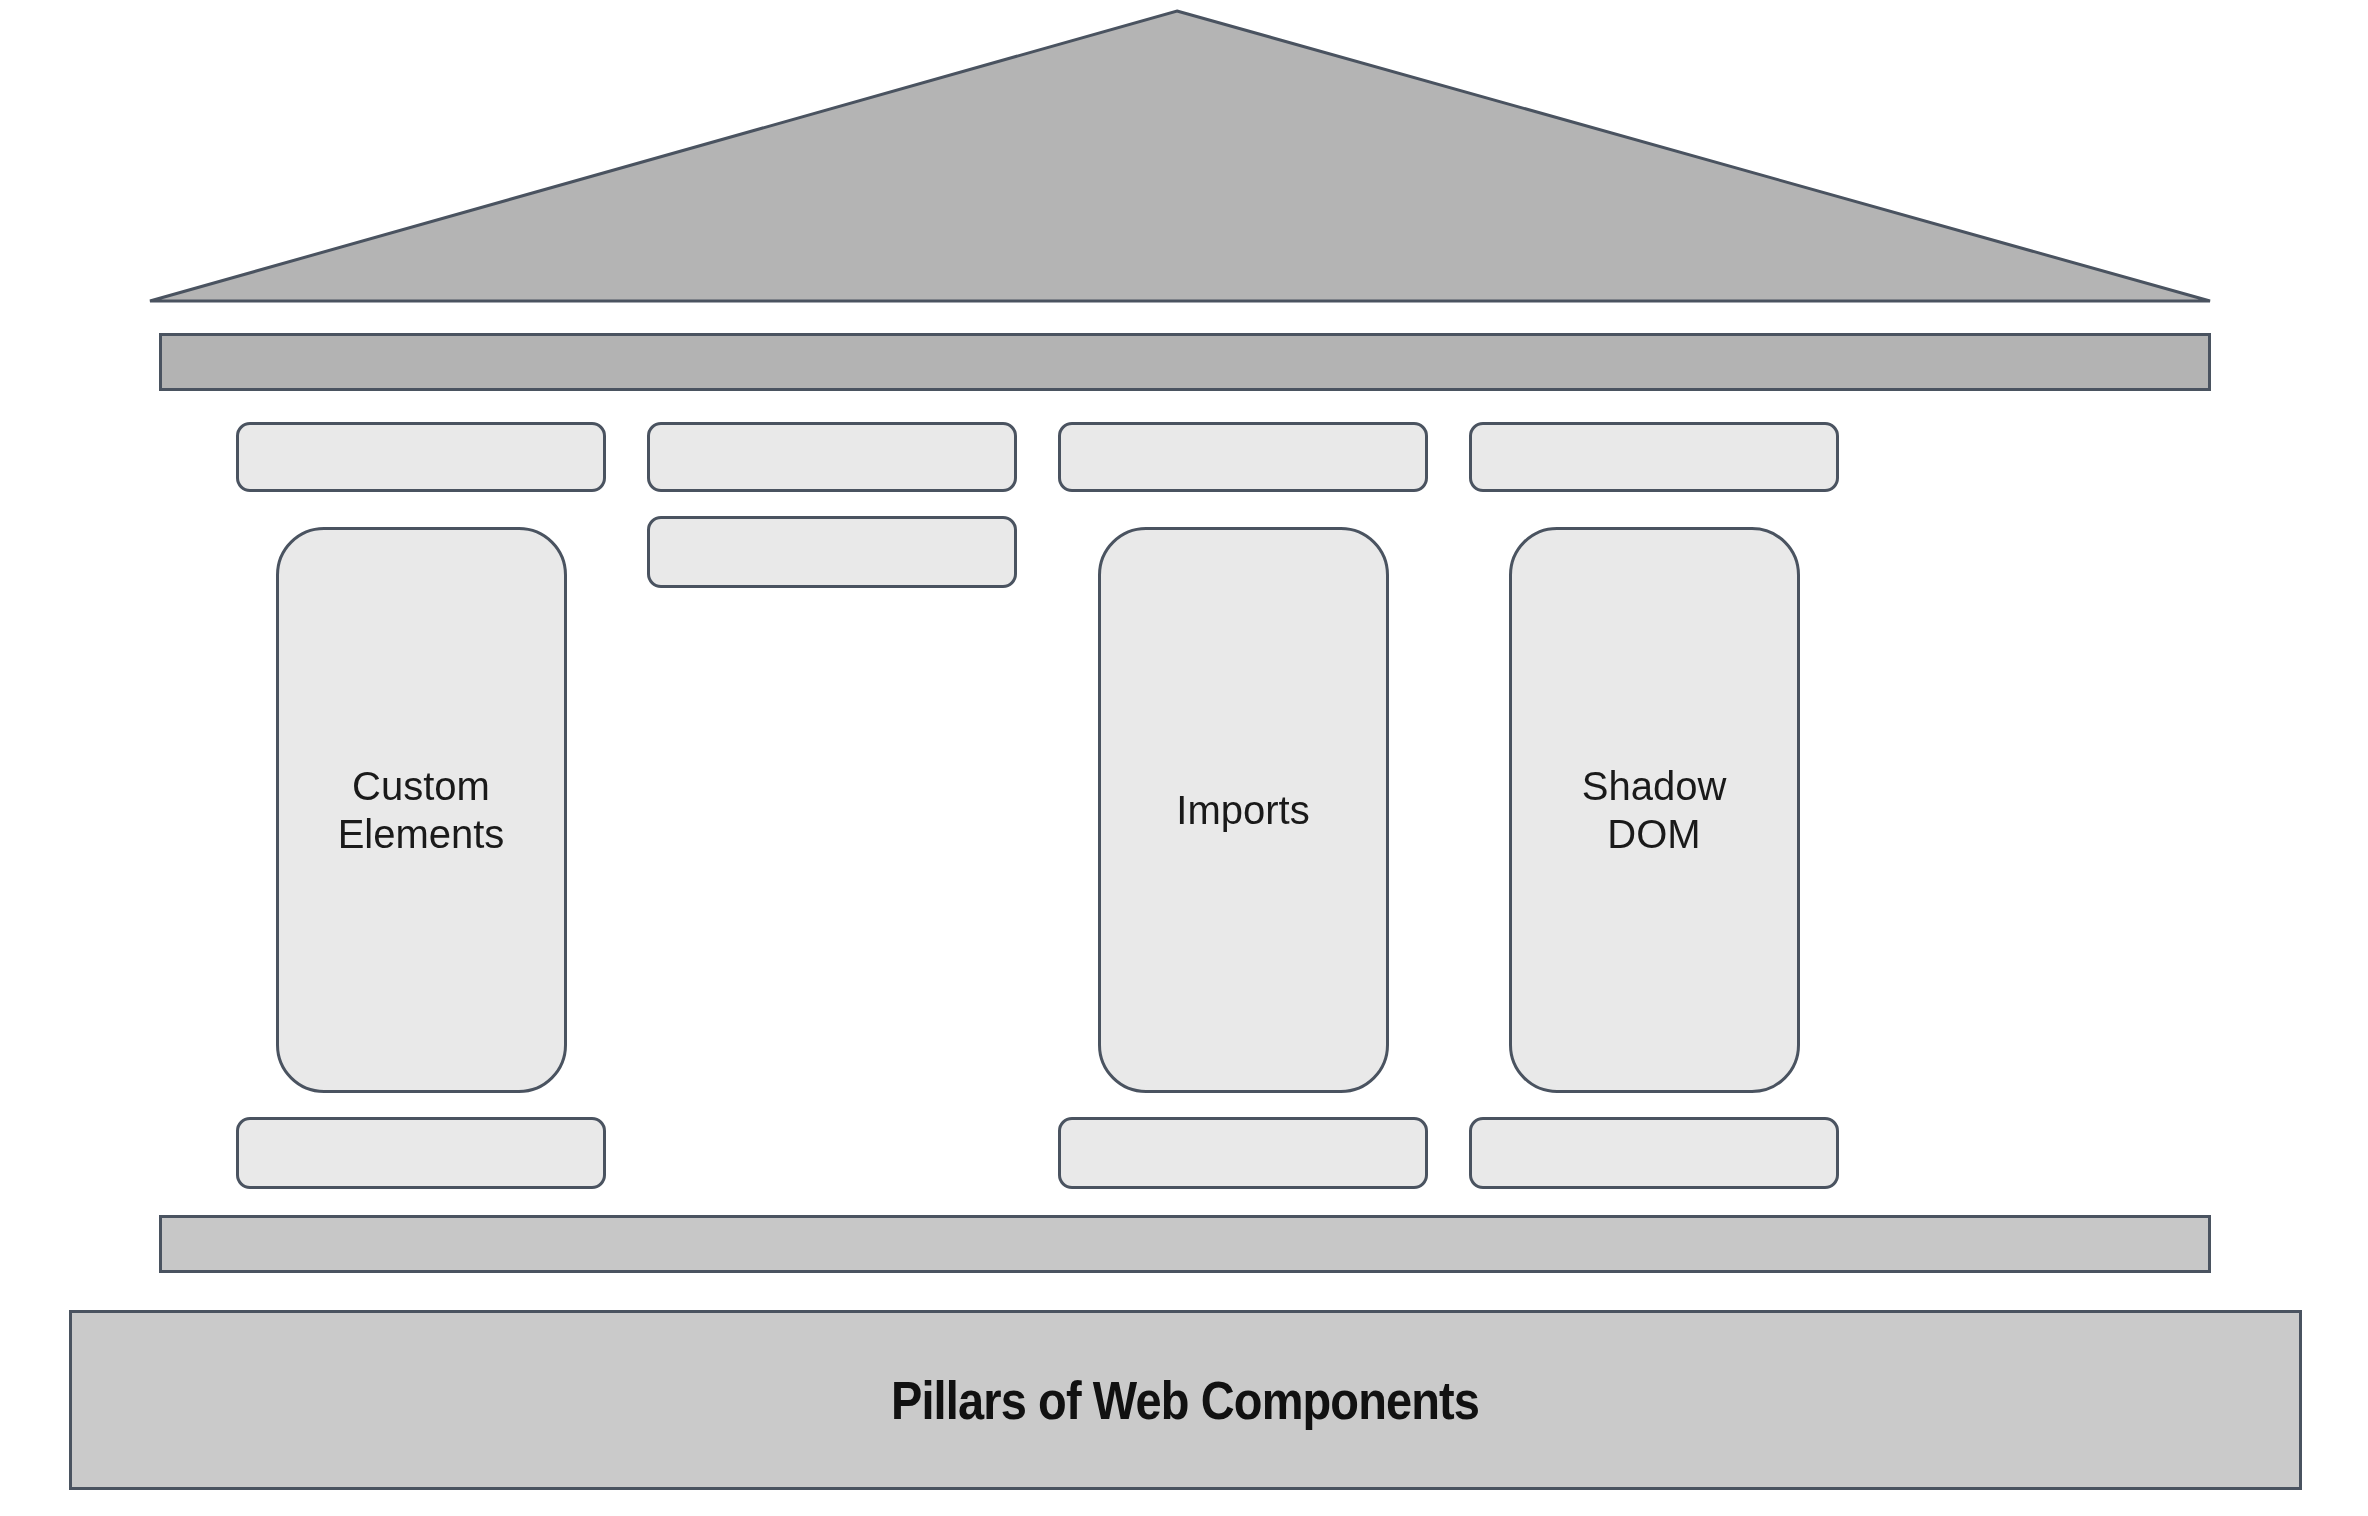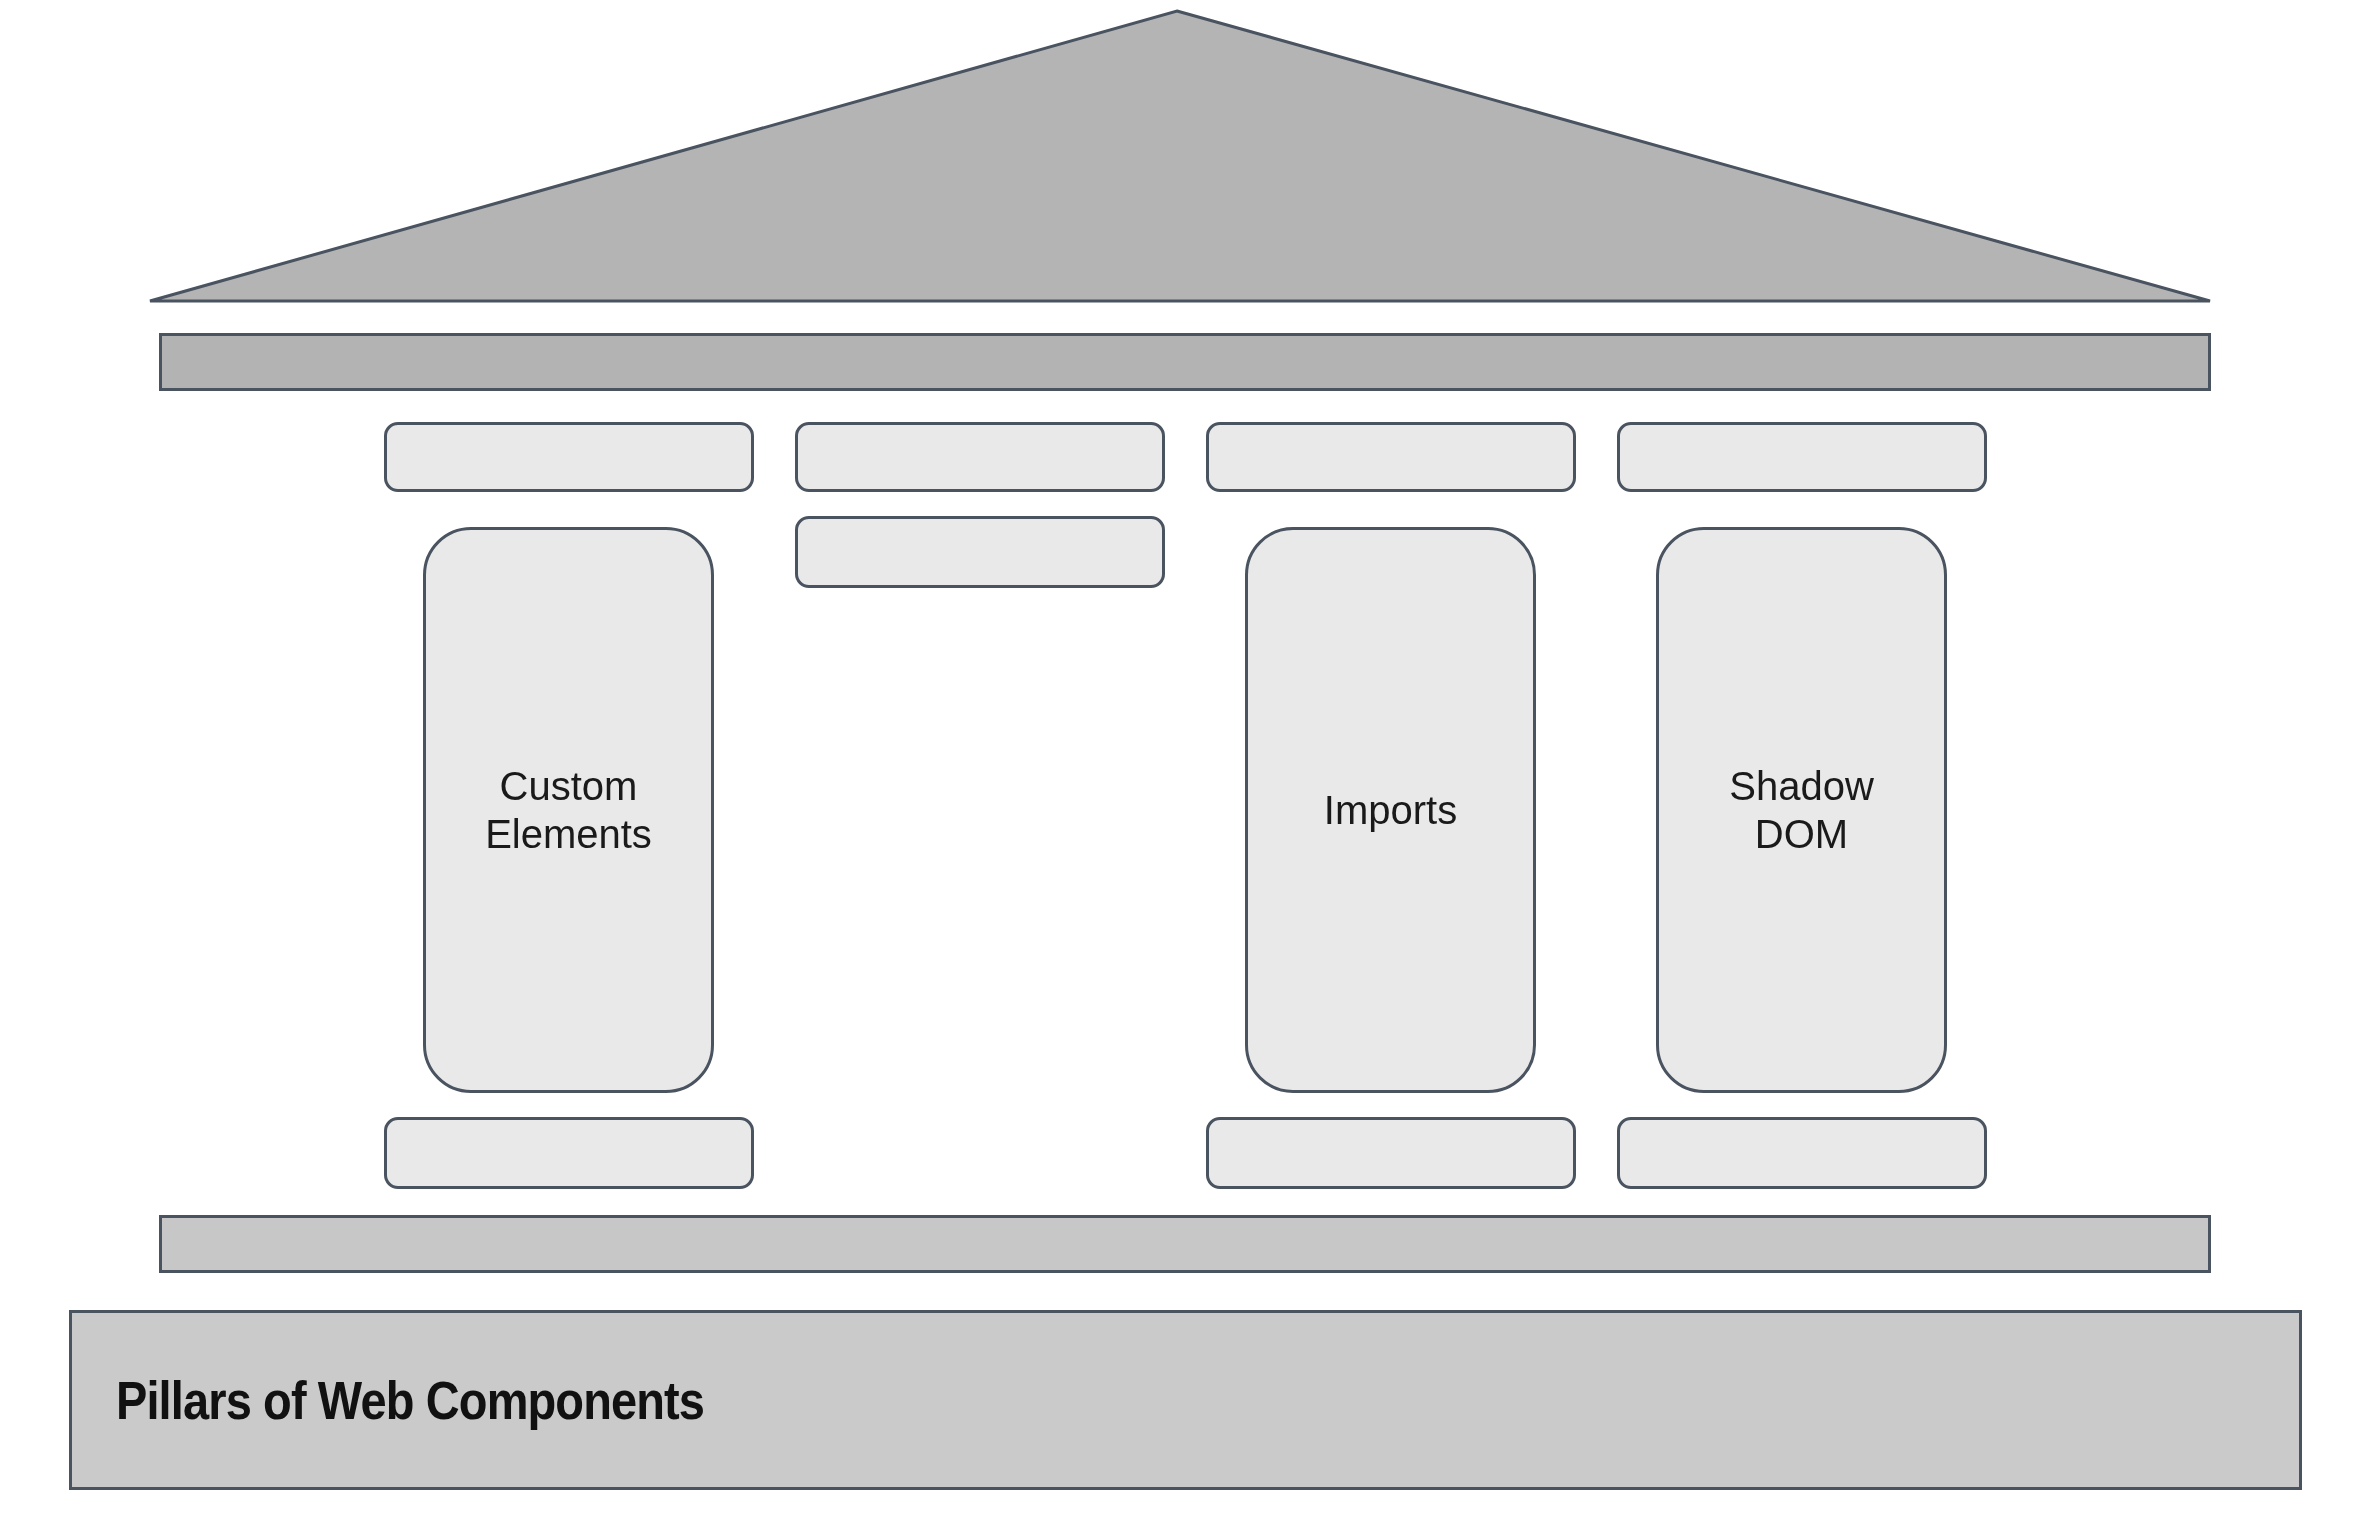--- a/index.html
+++ b/index.html
@@ -53,21 +53,21 @@
   
   .colonnade {
     position: absolute;
     left: 159px;
     top: 422px;
     width: 2052px;
     height: 768px;
     box-sizing: border-box;
     padding: 0 77px;
     display: flex;
-    justify-content: center;
+    justify-content: flex-start;
     gap: 41px;
   }
   .column {
     width: 370px;
     display: flex;
     flex-direction: column;
     align-items: center;
   }
   .capital, .base-block {
     box-sizing: border-box;
@@ -102,21 +102,21 @@
     position: absolute;
     left: 69px;
     top: 1310px;
     width: 2233px;
     height: 180px;
     box-sizing: border-box;
     background: var(--plinth_fill, #cacaca);
     border: 3px solid var(--outline, #4a5360);
     display: flex;
     align-items: center;
-    justify-content: flex-start;
+    justify-content: center;
   }
   .plinth-title {
     margin: 0;
     font-size: 54px;
     font-weight: bold;
     letter-spacing: -1px;
     transform: scaleX(0.87);
     color: var(--title_text, #111111);
     white-space: nowrap;
   }

